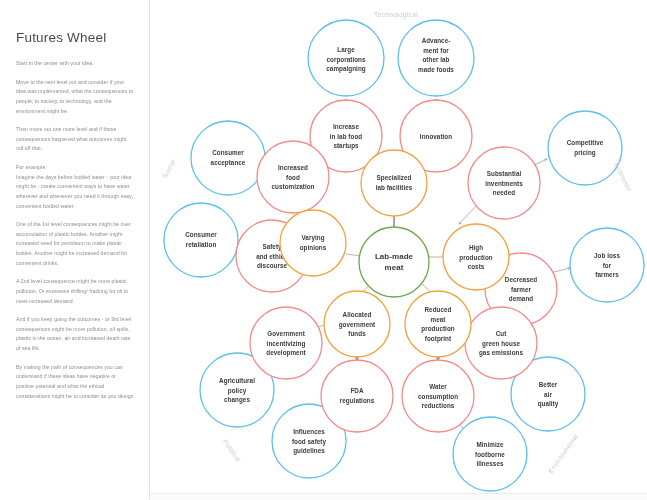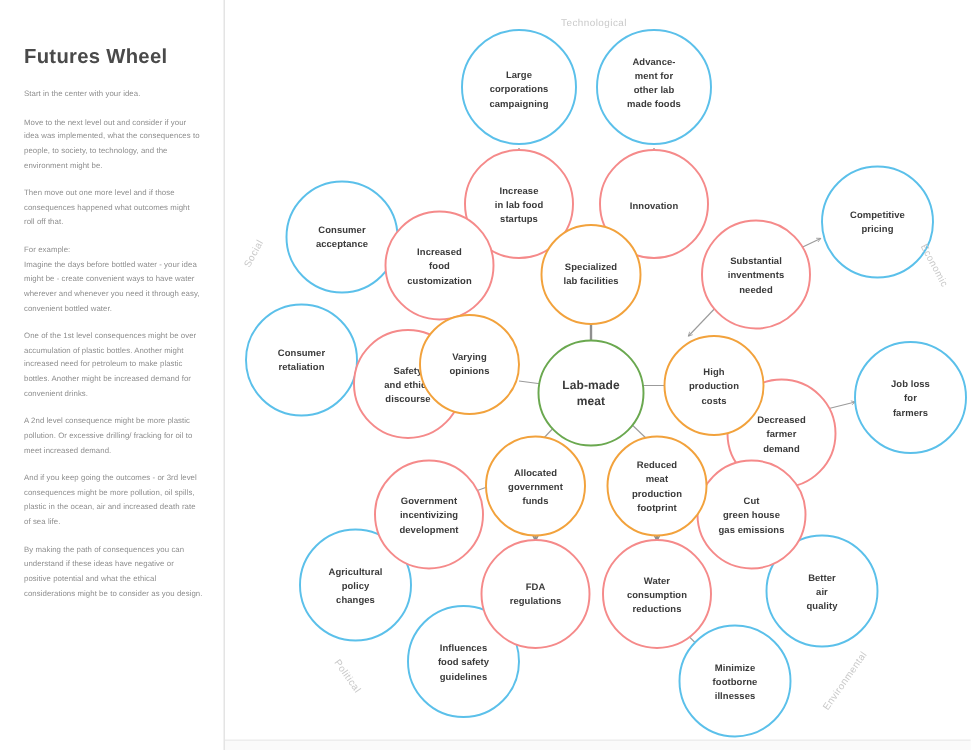--- a/index.html
+++ b/index.html
@@ -10,21 +10,21 @@
   }
   #canvas{position:absolute;inset:0;width:647px;height:500px;}
 
   
   .panel{
     position:absolute;left:0;top:0;width:150px;height:500px;
     background:#ffffff;border-right:1px solid #e4e4e4;
     box-sizing:border-box;padding:30px 14px 0 16px;z-index:5;
   }
   .panel h1{
-    font-size:13.5px;font-weight:700;color:#4a4a4a;margin:0 0 14px 0;
+    font-size:13.5px;font-weight:400;color:#4a4a4a;margin:0 0 14px 0;
     letter-spacing:.2px;
   }
   .panel p{
     font-size:5.2px;line-height:1.85;color:#8d8d8d;margin:0 0 9px 0;
     letter-spacing:.05px;
   }
 
   
   svg#wheel{position:absolute;left:150px;top:0;width:497px;height:500px;}
   .nlabel{

